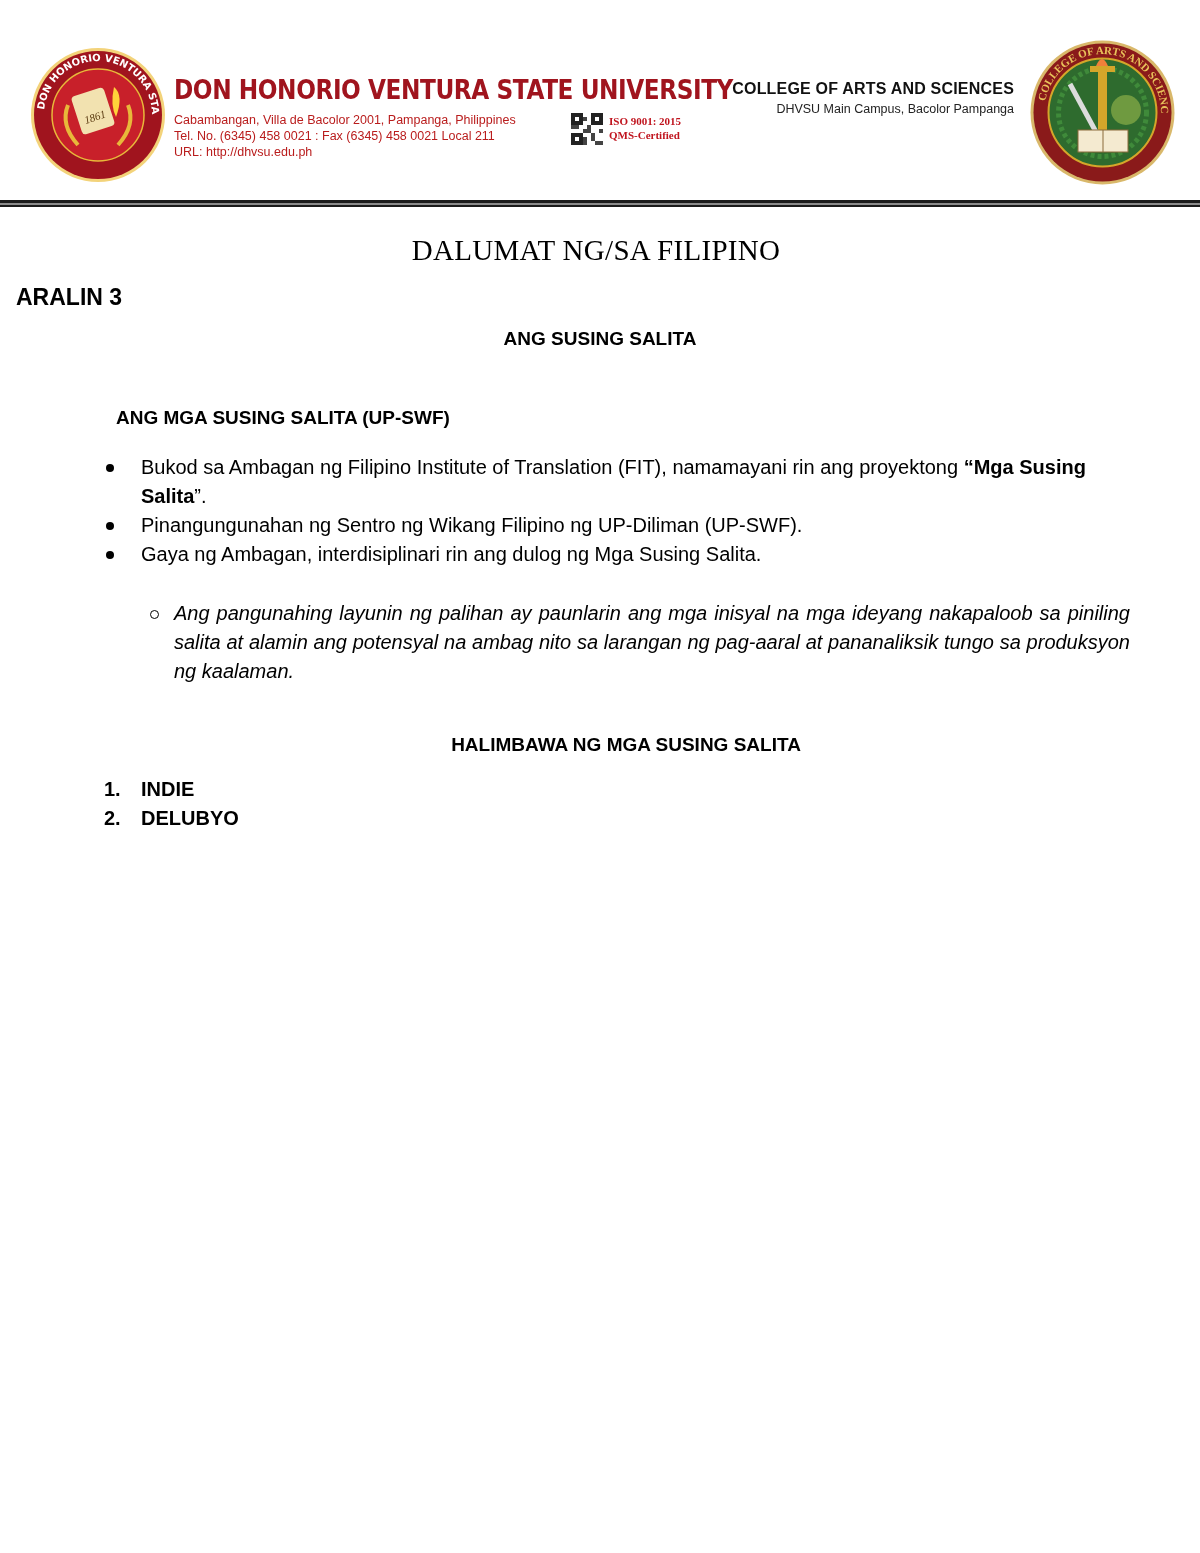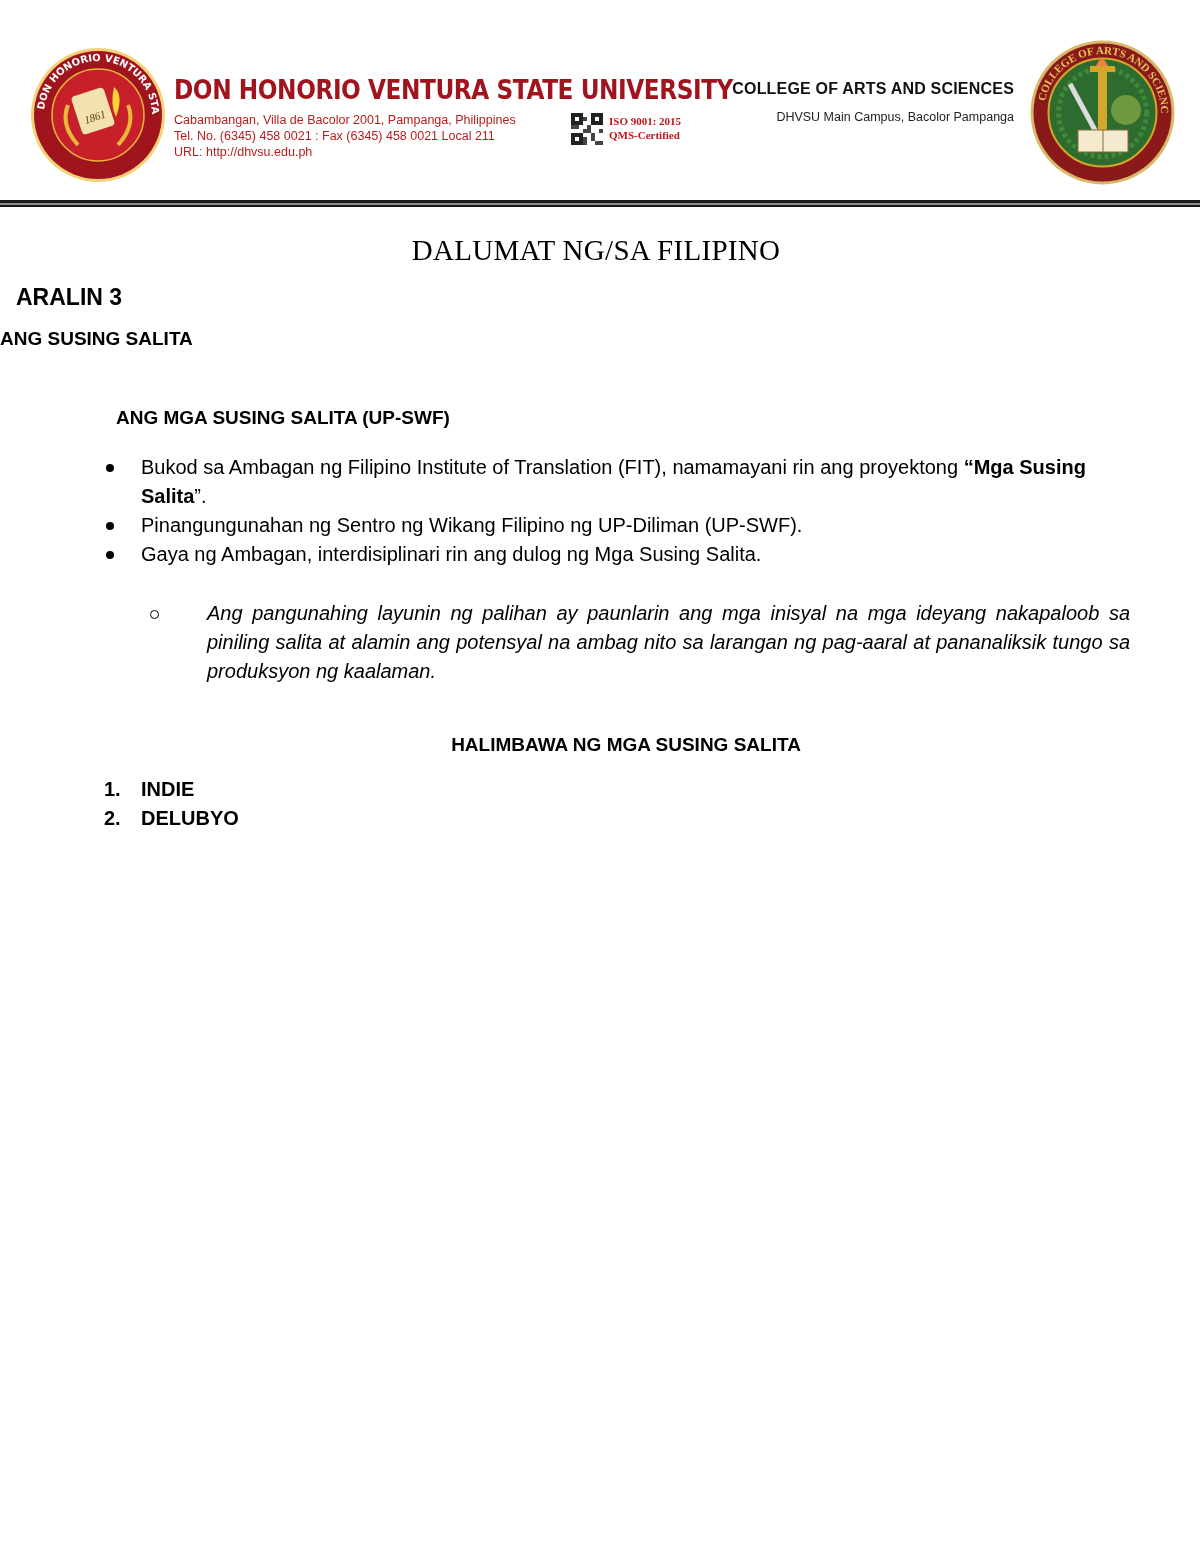--- a/index.html
+++ b/index.html
@@ -14,49 +14,49 @@
               font-weight: bold; font-size: 27px; color: #a0141e; letter-spacing: -0.5px;
               transform: scaleX(0.86); transform-origin: left top; white-space: nowrap; }
   .uni-info { position: absolute; left: 174px; top: 112px; font-size: 12.5px; line-height: 16px;
               color: #b91c1c; white-space: nowrap; }
   .qr { position: absolute; left: 571px; top: 113px; width: 32px; height: 32px; }
   .iso { position: absolute; left: 609px; top: 114px; font-family: "Liberation Serif", serif;
          font-weight: bold; font-size: 11px; line-height: 14px; color: #c0141e; white-space: nowrap; }
 
   .college { position: absolute; right: 186px; top: 80px; text-align: right; white-space: nowrap; }
   .college .c-name { font-weight: bold; font-size: 16px; letter-spacing: 0.2px; color: #111; }
-  .college .c-sub { font-size: 12.5px; color: #222; margin-top: 12px; }
+  .college .c-sub { font-size: 12.5px; color: #222; margin-top: 4px; }
 
   .divider { position: absolute; left: 0; top: 200px; width: 1200px; }
   .divider .l1 { height: 3px; background: #1a1a1a; }
   .divider .l2 { height: 2px; background: #8a8a8a; }
   .divider .l3 { height: 2px; background: #1a1a1a; }
 
   
   .title { position: absolute; left: 0; width: 1192px; text-align: center; top: 234px;
            font-family: "Liberation Serif", serif; font-size: 29px; letter-spacing: 0.3px; }
   .aralin { position: absolute; left: 16px; width: 1200px; top: 284px;
             font-weight: bold; font-size: 23px; }
-  .subtitle { position: absolute; left: 0; width: 1200px; text-align: left; top: 328px;
+  .subtitle { position: absolute; left: 0; width: 1200px; text-align: center; top: 328px;
               font-weight: bold; font-size: 19px; }
 
   .sec-heading { position: absolute; left: 72px; top: 407px; font-weight: bold; font-size: 19px; margin-left: 44px; }
 
   .bullets { position: absolute; left: 104px; top: 453px; width: 1030px; margin: 0; padding: 0;
              list-style: none; font-size: 20px; line-height: 29px; }
   .bullets li { position: relative; padding-left: 37px; }
   .bullets li .dot { position: absolute; left: 2px; top: 11px; width: 8px; height: 8px;
                      border-radius: 50%; background: #000; }
   .bullets b { font-weight: bold; }
 
   .sub { position: absolute; left: 150px; top: 599px; width: 980px; font-size: 20px;
          line-height: 29px; }
   .sub .circ { position: absolute; left: 0; top: 11px; width: 7px; height: 7px;
                border: 1.3px solid #000; border-radius: 50%; }
-  .sub p { margin: 0 0 0 57px; font-style: italic; text-align: justify; }
+  .sub p { margin: 0 0 0 24px; font-style: italic; text-align: justify; }
 
   .sec2 { position: absolute; left: 0; width: 1200px; text-align: center; top: 734px;
           font-weight: bold; font-size: 19px; padding-left: 26px; }
   .olist { position: absolute; left: 104px; top: 775px; margin: 0; padding: 0; list-style: none;
            font-weight: bold; font-size: 20px; line-height: 29px; }
   .olist li { display: flex; }
   .olist .num { width: 37px; }
 </style>
 </head>
 <body>

